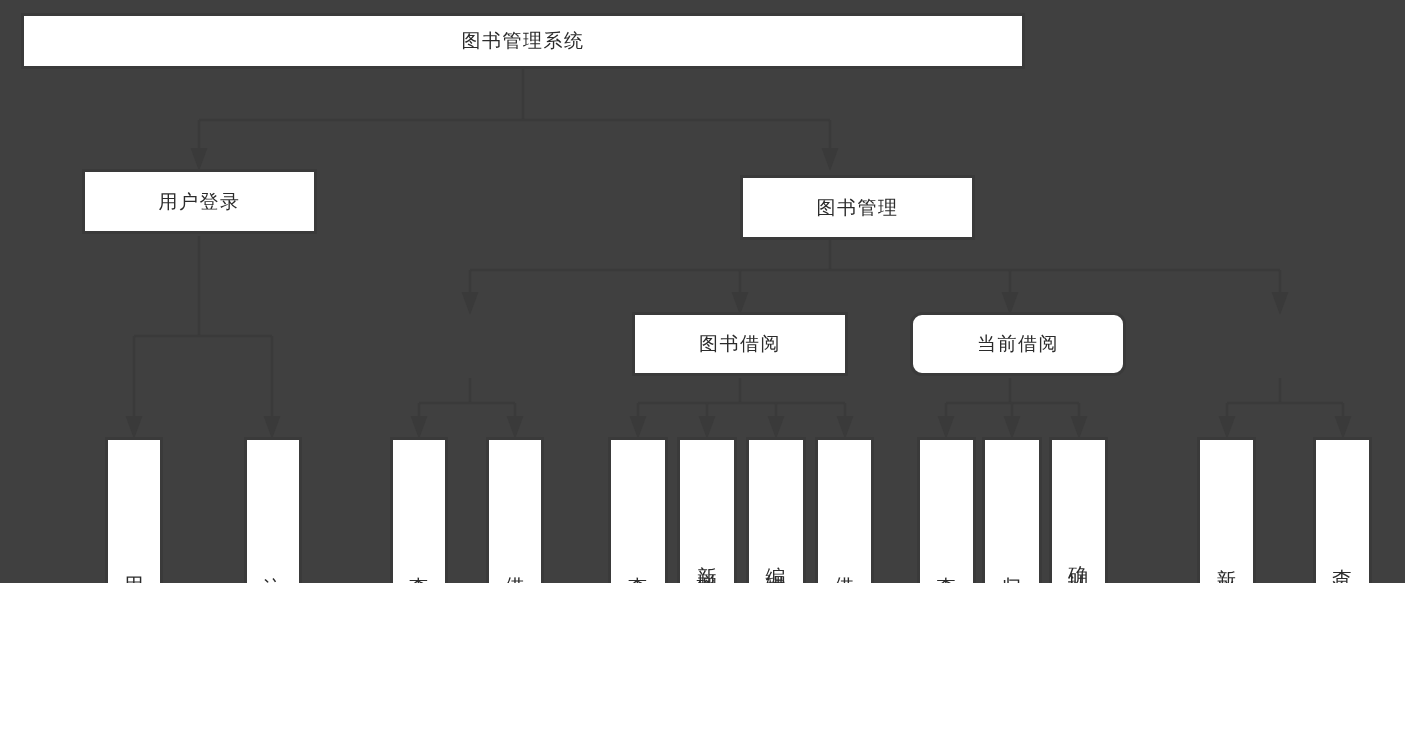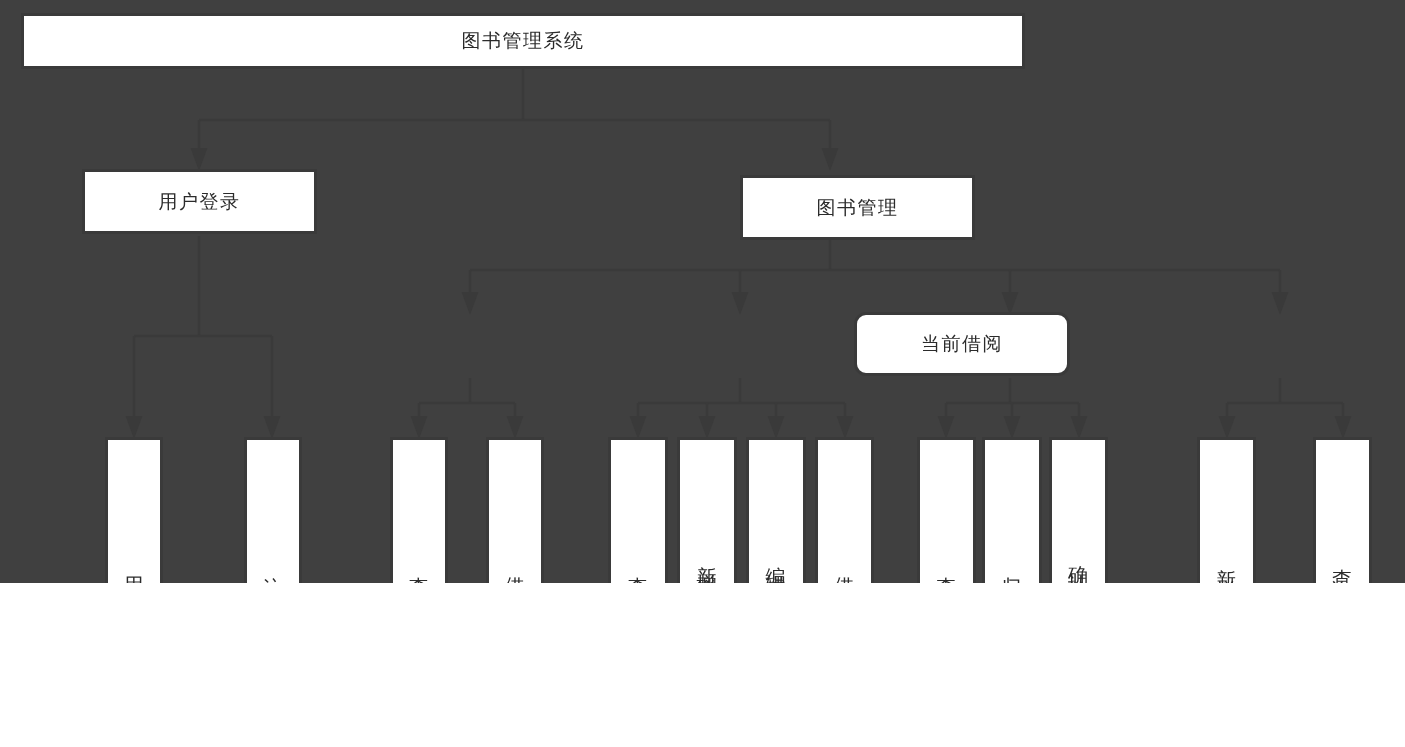--- a/index.html
+++ b/index.html
@@ -124,21 +124,22 @@
       <use href="#ah" x="1227" y="439"></use>
       <use href="#ah" x="1343" y="439"></use>
     </g>
   </svg>
 
   <div class="box hbox" style="left:21px; top:13px; width:1004px; height:56px;">图书管理系统</div>
 
   <div class="box hbox" style="left:82px; top:169px; width:235px; height:65px;">用户登录</div>
   <div class="box hbox" style="left:712px; top:175px; width:235px; height:65px;margin-left:28px;">图书管理</div>
 
-  <div class="box hbox" style="left:854px; top:312px; width:216px; height:64px;border-radius:12px;">当前借阅</div>
+  <div class="box hbox" style="left:632px; top:312px; width:216px; height:64px;">图书借阅</div>
+  <div class="box hbox" style="left:910px; top:312px; width:216px; height:64px;border-radius:12px;">当前借阅</div>
 
   <div class="box vbox gap-lg" style="left:105px; top:437px; width:58px; height:298px;">用户登录</div>
   <div class="box vbox gap-lg" style="left:244px; top:437px; width:58px; height:298px;">注销登录</div>
 
   <div class="box vbox gap-lg" style="left:390px; top:437px; width:58px; height:298px;">查询图书</div>
   <div class="box vbox gap-lg" style="left:486px; top:437px; width:58px; height:298px;">借阅图书</div>
 
   <div class="box vbox gap-lg" style="left:608px; top:437px; width:60px; height:298px;">查询图书</div>
   <div class="box vbox gap-sm" style="left:677px; top:437px; width:60px; height:298px;">新增图书（管理员）</div>
   <div class="box vbox gap-sm" style="left:746px; top:437px; width:60px; height:298px;">编辑图书（管理员）</div>

